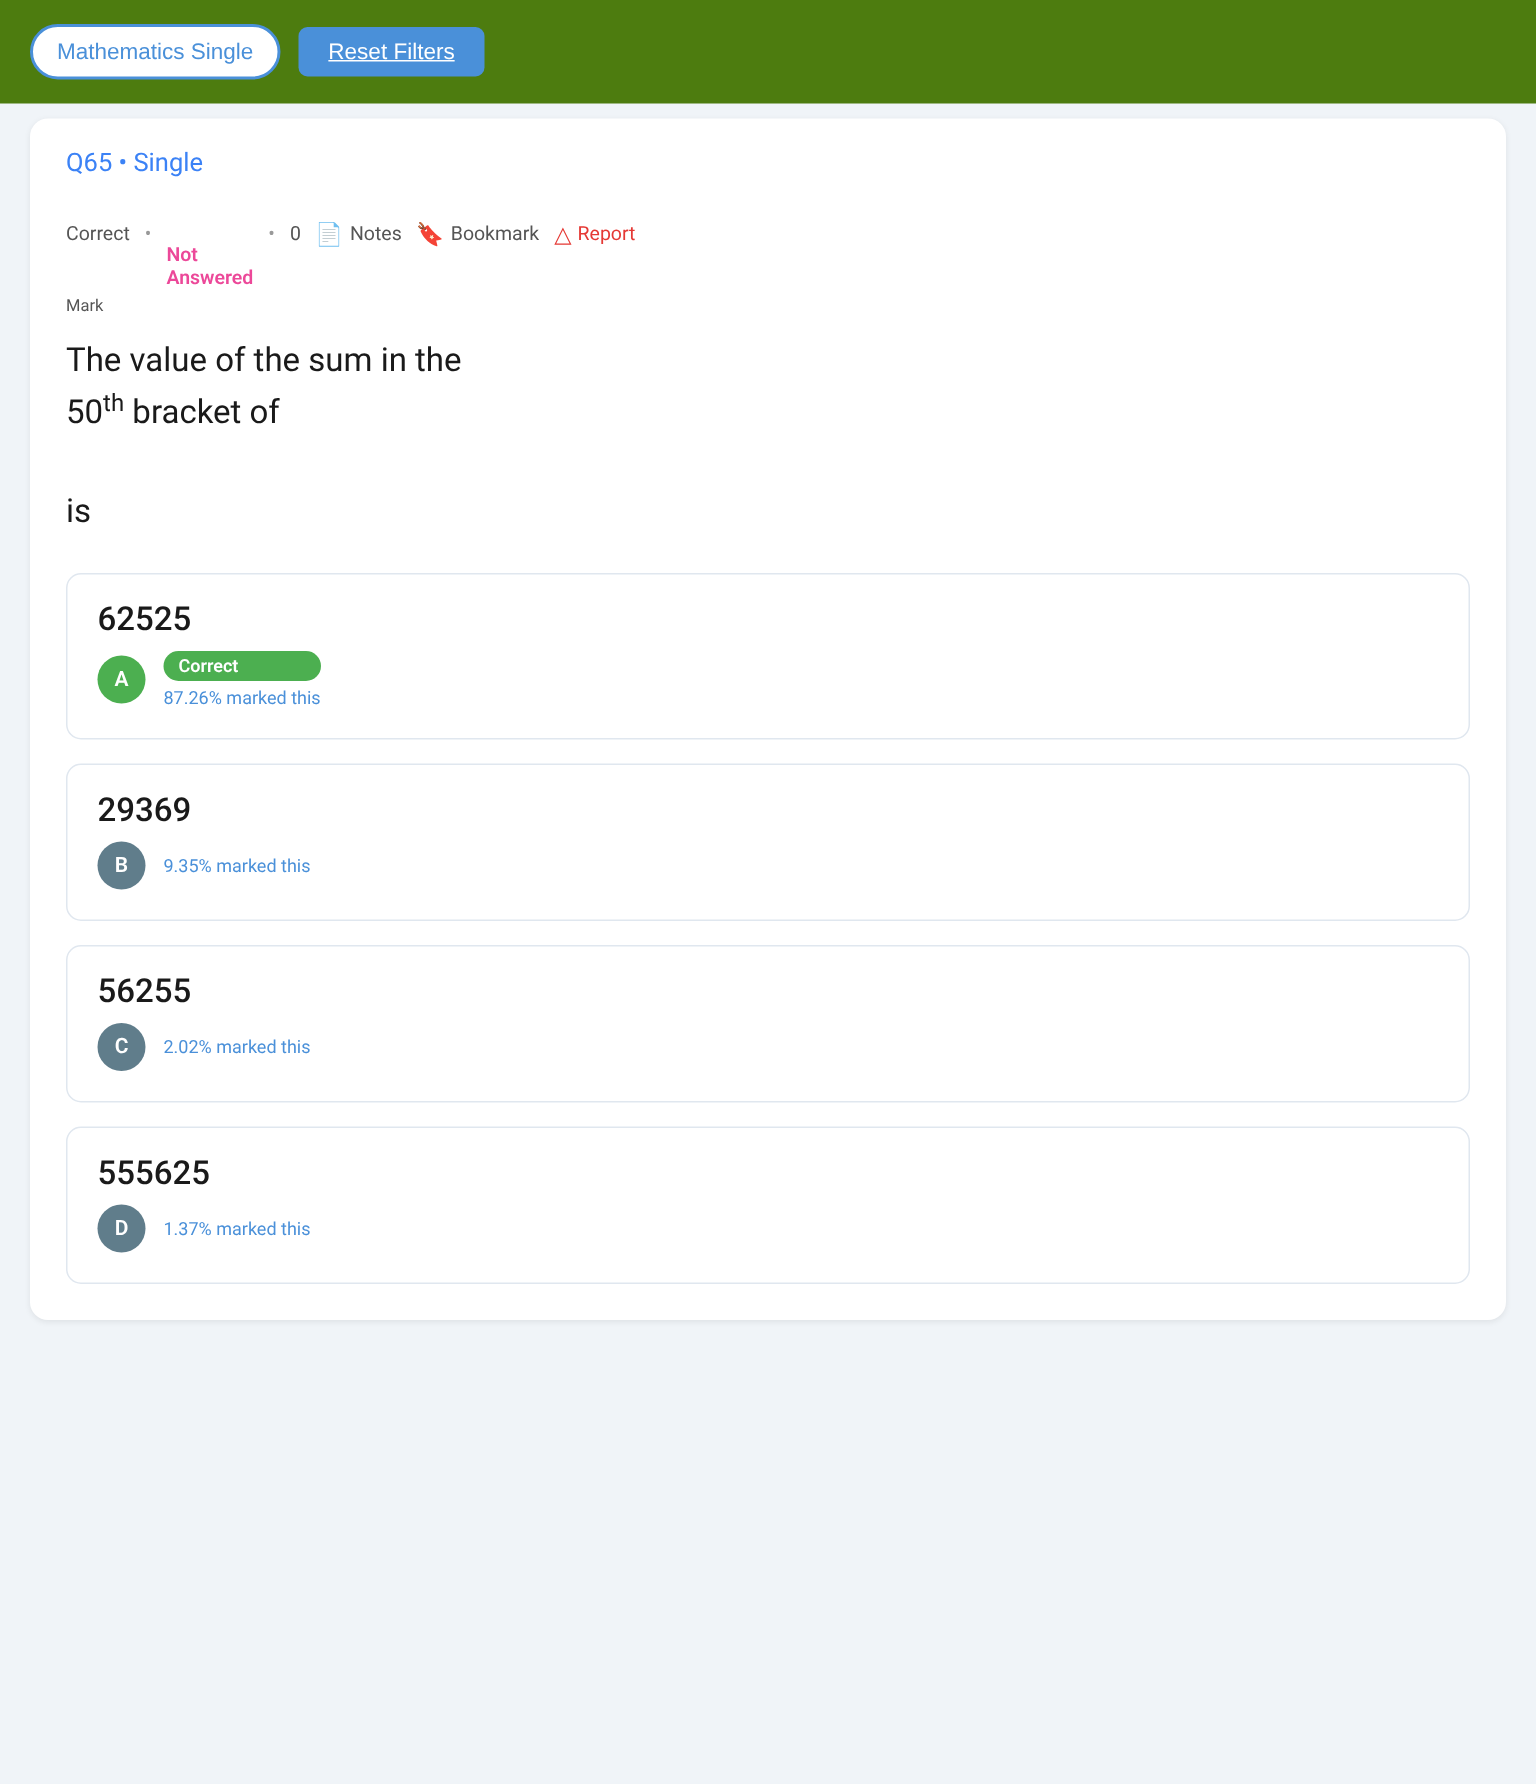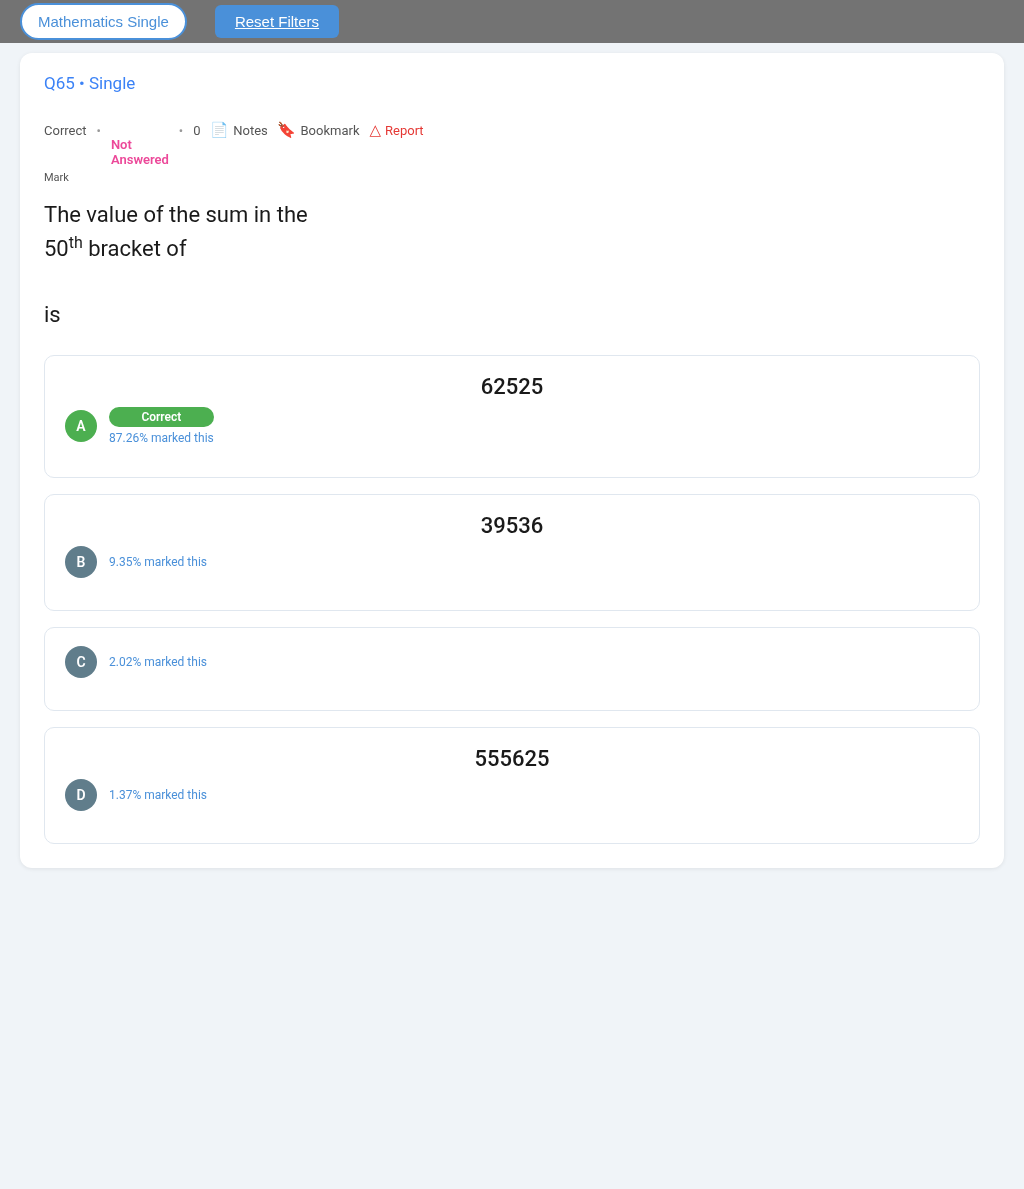--- a/index.html
+++ b/index.html
@@ -11,25 +11,25 @@
     body {
       background-color: #f0f4f8;
       font-family: -apple-system, BlinkMacSystemFont, 'Segoe UI', Roboto, sans-serif;
       width: 1024px;
       min-height: 1189px;
       padding: 0;
       overflow-x: hidden;
     }
 
     .top-bar {
-      background-color: #737373;
-      padding: 3px 20px;
-      display: flex;
-      align-items: center;
-      gap: 28px;
+      background-color: #4d7c0f;
+      padding: 16px 20px;
+      display: flex;
+      align-items: center;
+      gap: 12px;
     }
 
     .subject-btn {
       border: 2px solid #4a90d9;
       background: white;
       color: #4a90d9;
       padding: 8px 16px;
       border-radius: 20px;
       font-size: 15px;
       font-weight: 500;
@@ -144,23 +144,22 @@
     .options-list {
       display: flex;
       flex-direction: column;
       gap: 16px;
     }
 
     .option-card {
       background: white;
       border: 1px solid #e0e7ef;
       border-radius: 10px;
-      padding: 18px 20px 32px 20px;
-      cursor: pointer;
-      text-align: center;
+      padding: 18px 20px 20px 20px;
+      cursor: pointer;
     }
 
     .option-card.correct-option {
       border-color: #e0e7ef;
     }
 
     .option-value {
       font-size: 22px;
       color: #1a1a1a;
       font-weight: 500;
@@ -285,30 +284,31 @@
         <div class="option-row">
           <div class="option-circle a-circle">A</div>
           <div class="option-info">
             <span class="correct-badge">Correct</span>
             <span class="percent-text">87.26% marked this</span>
           </div>
         </div>
       </div>
 
       <div class="option-card">
-        <div class="option-value">39536</div>
+        <div class="option-value">29369</div>
         <div class="option-row">
           <div class="option-circle b-circle">B</div>
           <div class="option-info">
             <span class="percent-text">9.35% marked this</span>
           </div>
         </div>
       </div>
 
       <div class="option-card">
+        <div class="option-value">56255</div>
         <div class="option-row">
           <div class="option-circle c-circle">C</div>
           <div class="option-info">
             <span class="percent-text">2.02% marked this</span>
           </div>
         </div>
       </div>
 
       <div class="option-card">
         <div class="option-value">555625</div>

